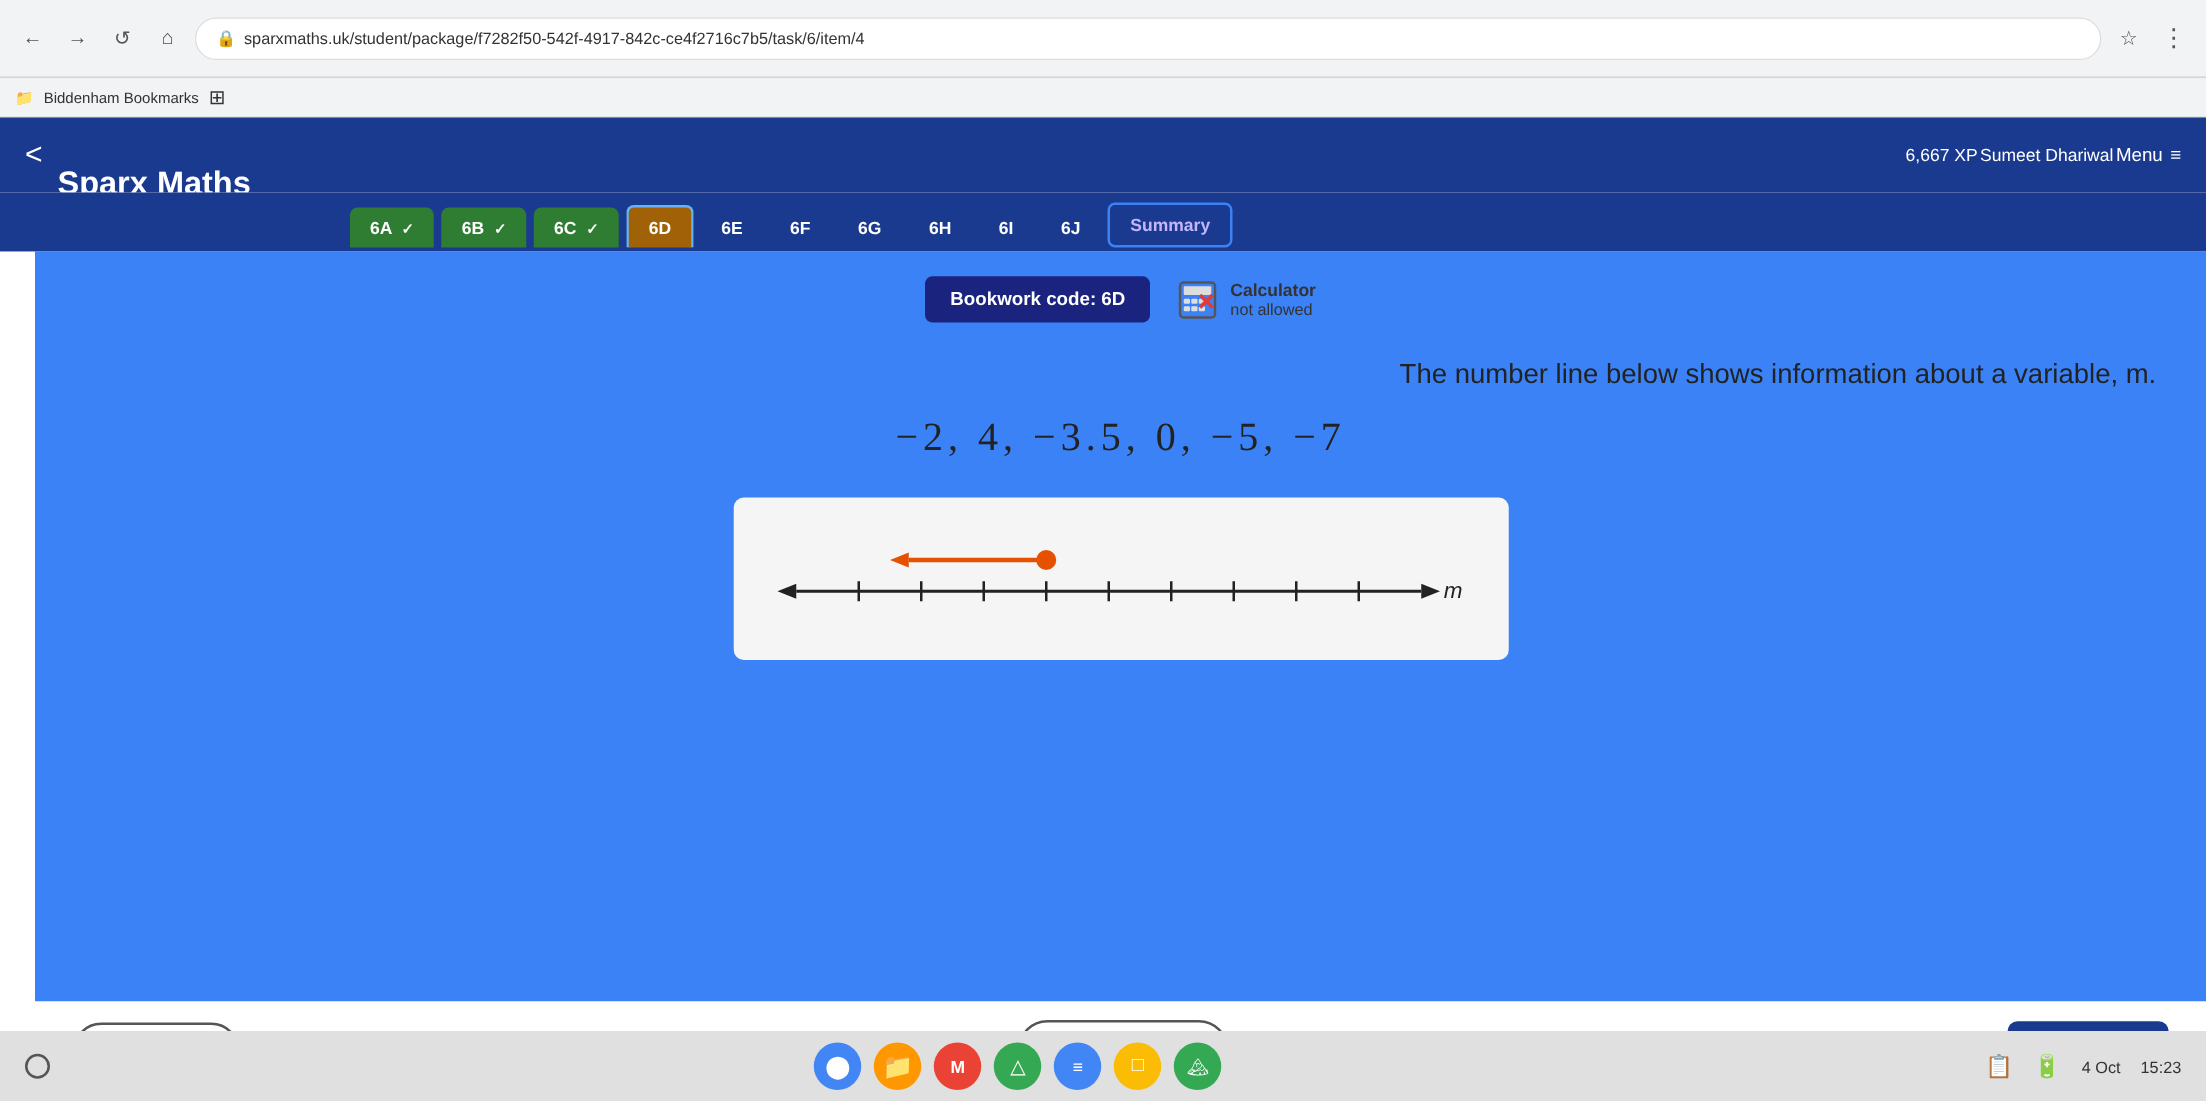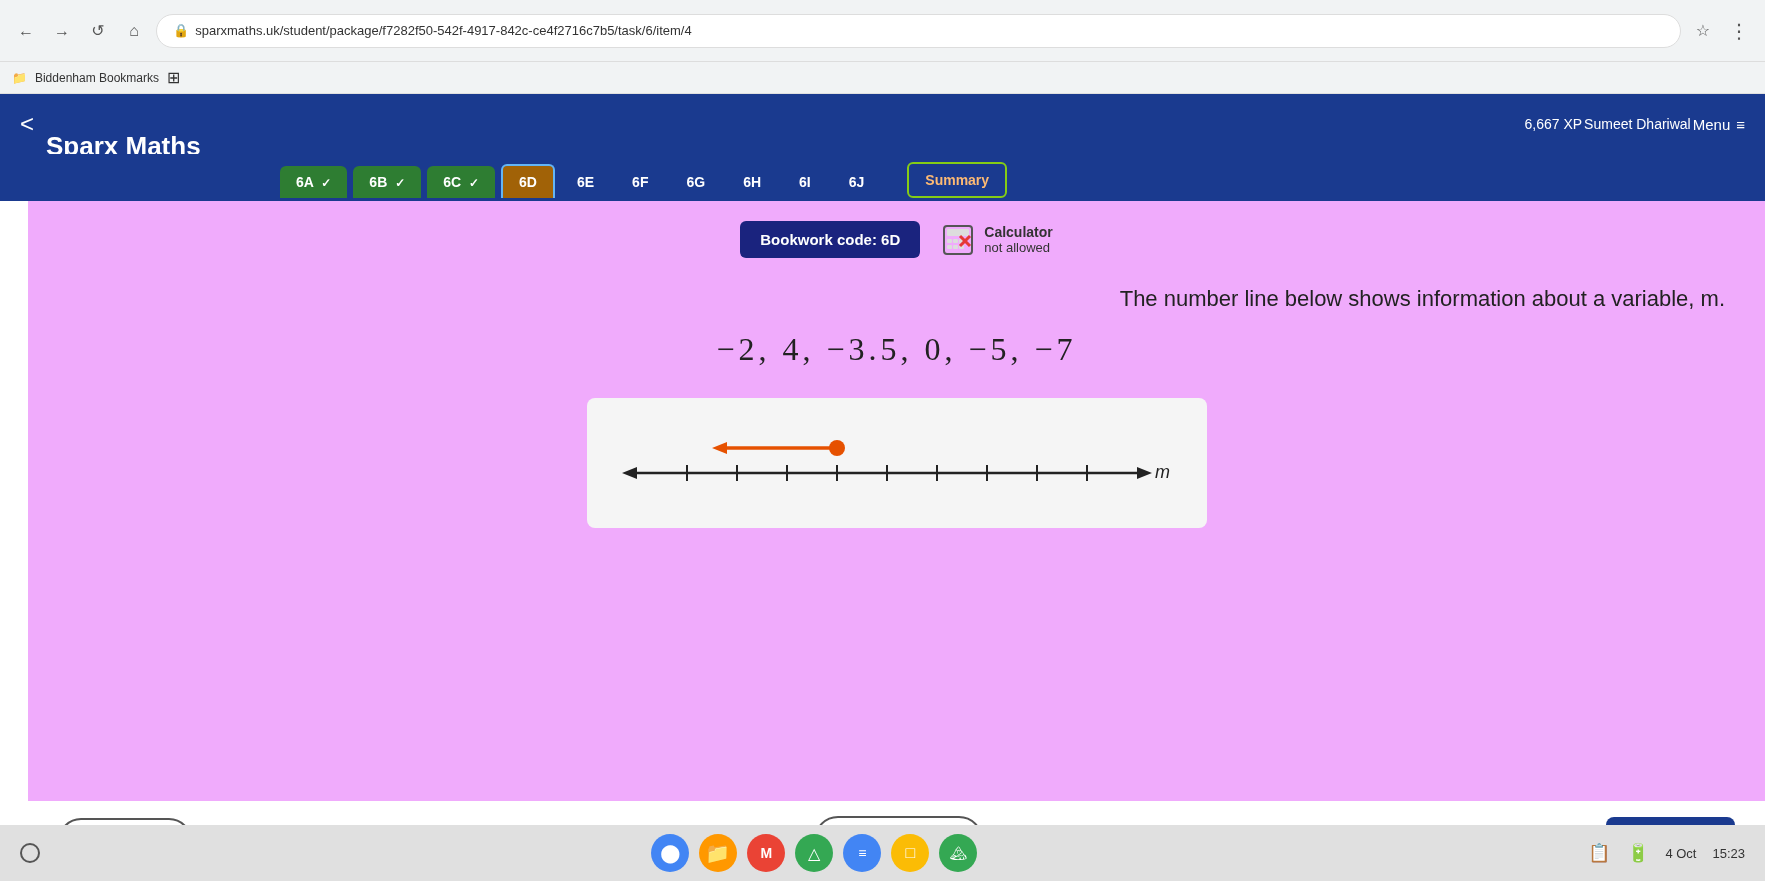--- a/index.html
+++ b/index.html
@@ -120,31 +120,30 @@
       color: white;
     }
     .tab-item.active {
       background: #a16207;
       color: white;
       border: 2px solid #64b5f6;
       border-bottom: none;
     }
     .tab-item.summary {
       background: #1a3a8f;
-      color: #fdba74;
-      border: 2px solid #84cc16;
+      color: #c4b5fd;
+      border: 2px solid #3b82f6;
       border-radius: 6px;
-      margin-left: 21px;
     }
     .checkmark { font-size: 12px; margin-left: 4px; }
 
     
     .content-area {
       flex: 1;
-      background: #f0abfc;
+      background: #3b82f6;
       padding: 20px 40px;
       position: relative;
       margin-left: 28px;
     }
 
     
     .info-row {
       display: flex;
       align-items: center;
       justify-content: center;

